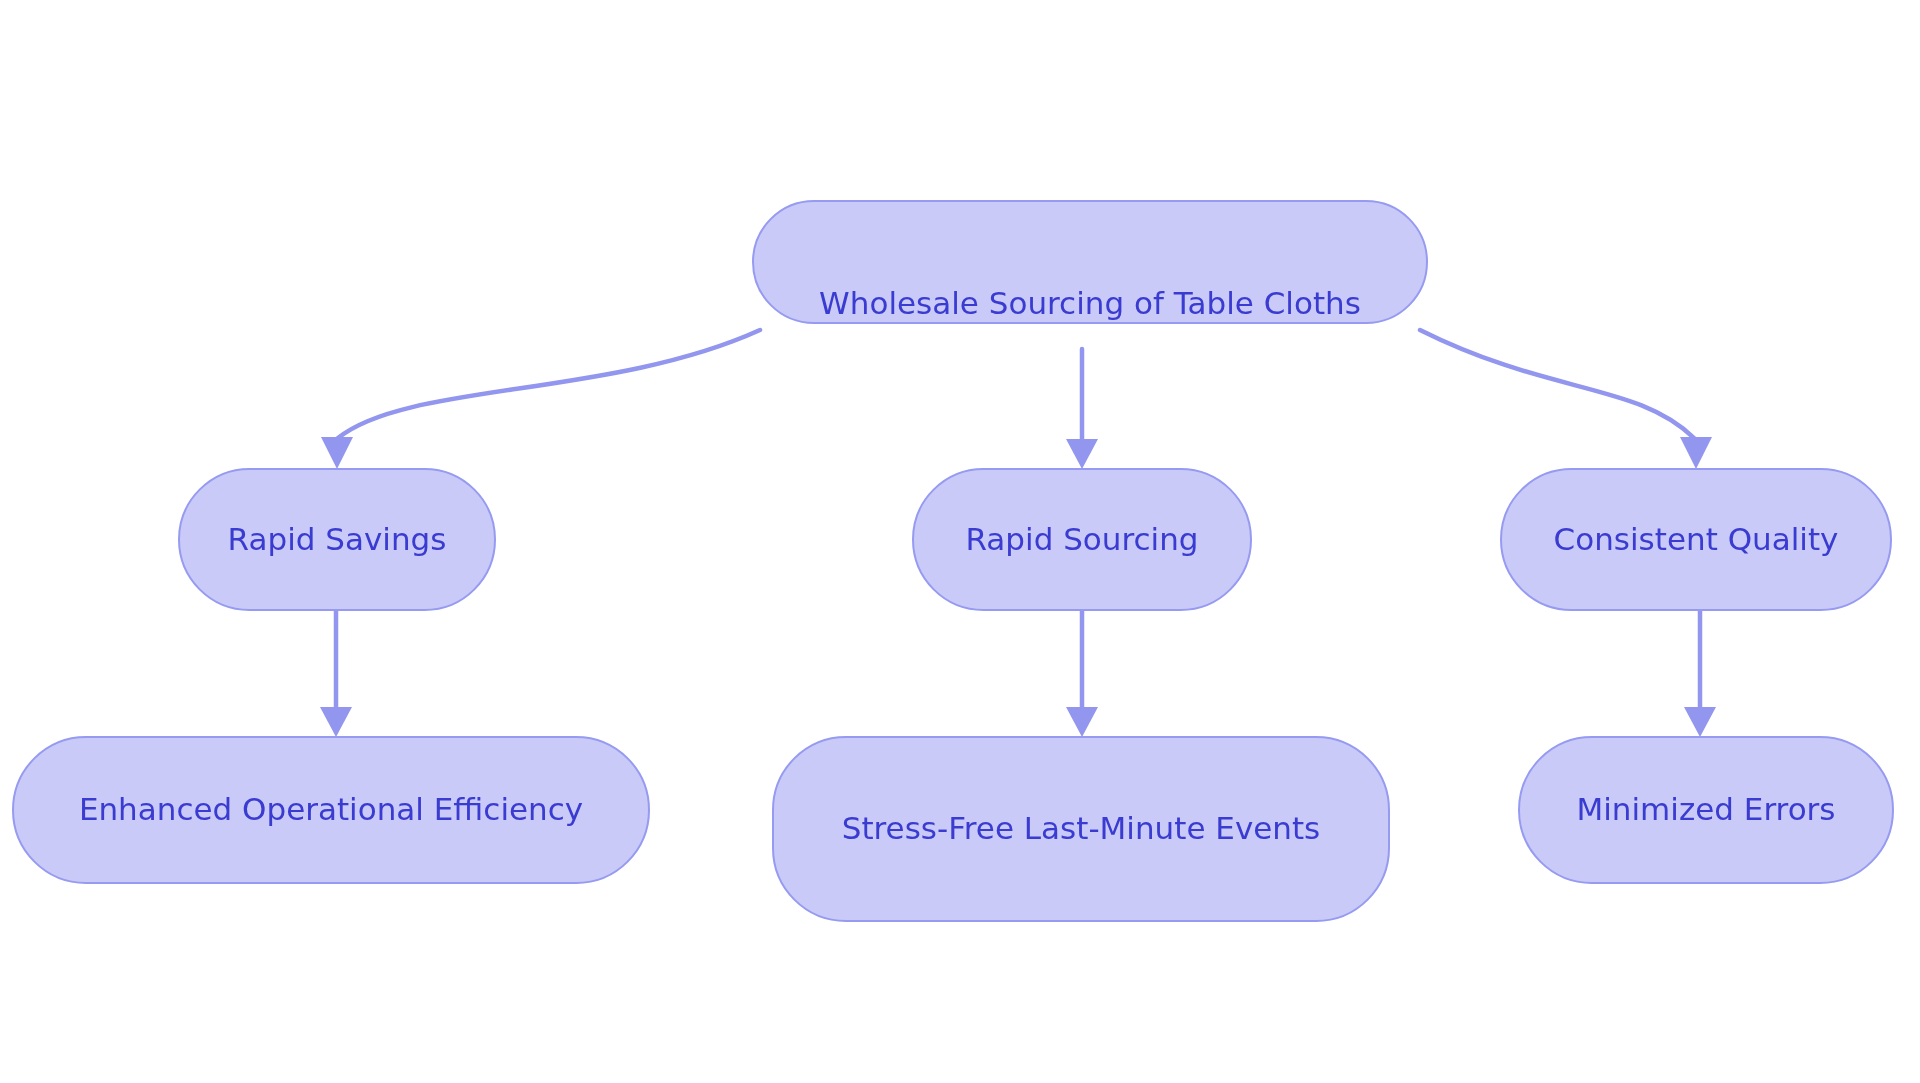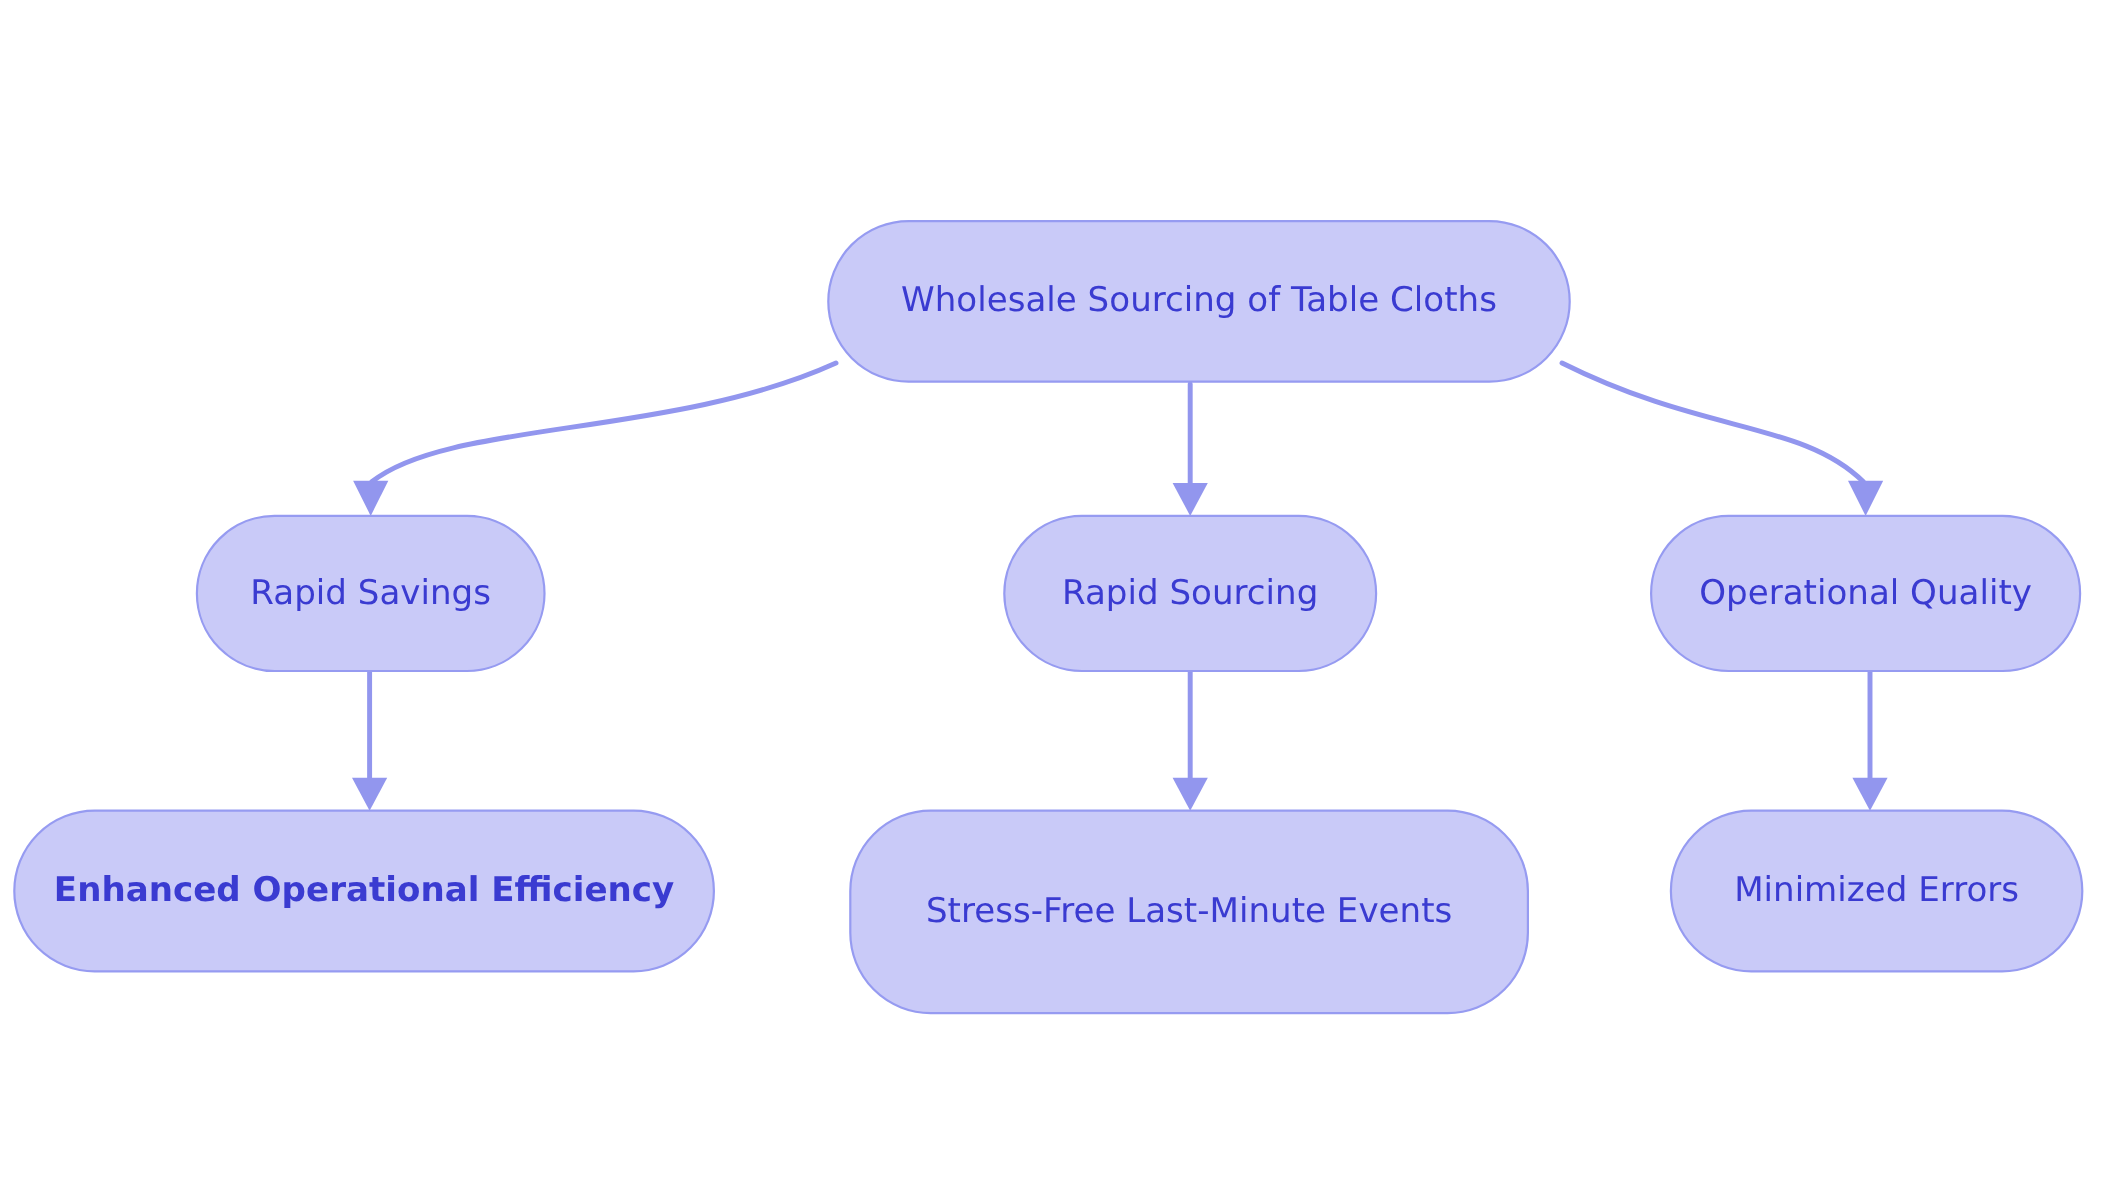--- a/index.html
+++ b/index.html
@@ -42,25 +42,25 @@
     justify-content: center;
     background: var(--node-fill);
     border: 2px solid var(--node-border);
     border-radius: 74px;
     color: var(--node-text);
     font-size: 31px;
     line-height: 1.2;
     text-align: center;
     white-space: nowrap;
   }
-  .n-root        { left: 752px;  top: 200px; width: 676px; height: 148px; }
+  .n-root        { left: 752px;  top: 200px; width: 676px; height: 124px; align-items: flex-end; }
   .n-cost        { left: 178px;  top: 468px; width: 318px; height: 143px; }
   .n-shipping    { left: 912px;  top: 468px; width: 340px; height: 143px; }
   .n-quality     { left: 1500px; top: 468px; width: 392px; height: 143px; }
-  .n-efficiency  { left: 12px;   top: 736px; width: 638px; height: 148px; font-weight: bold; }
+  .n-efficiency  { left: 12px;   top: 736px; width: 638px; height: 148px; }
   .n-events      { left: 772px;  top: 736px; width: 618px; height: 186px; }
   .n-errors      { left: 1518px; top: 736px; width: 376px; height: 148px; }
 </style>
 </head>
 <body>
 
 <div class="canvas">
 
   <svg class="edges" viewBox="0 0 1920 1083" aria-hidden="true">
     <g>
@@ -95,21 +95,21 @@
 
   <div class="node n-cost">
     <span>Rapid Savings</span>
   </div>
 
   <div class="node n-shipping">
     <span>Rapid Sourcing</span>
   </div>
 
   <div class="node n-quality">
-    <span>Operational Quality</span>
+    <span>Consistent Quality</span>
   </div>
 
   <div class="node n-efficiency">
     <span>Enhanced Operational Efficiency</span>
   </div>
 
   <div class="node n-events">
     <span>Stress-Free Last-Minute Events</span>
   </div>
 

